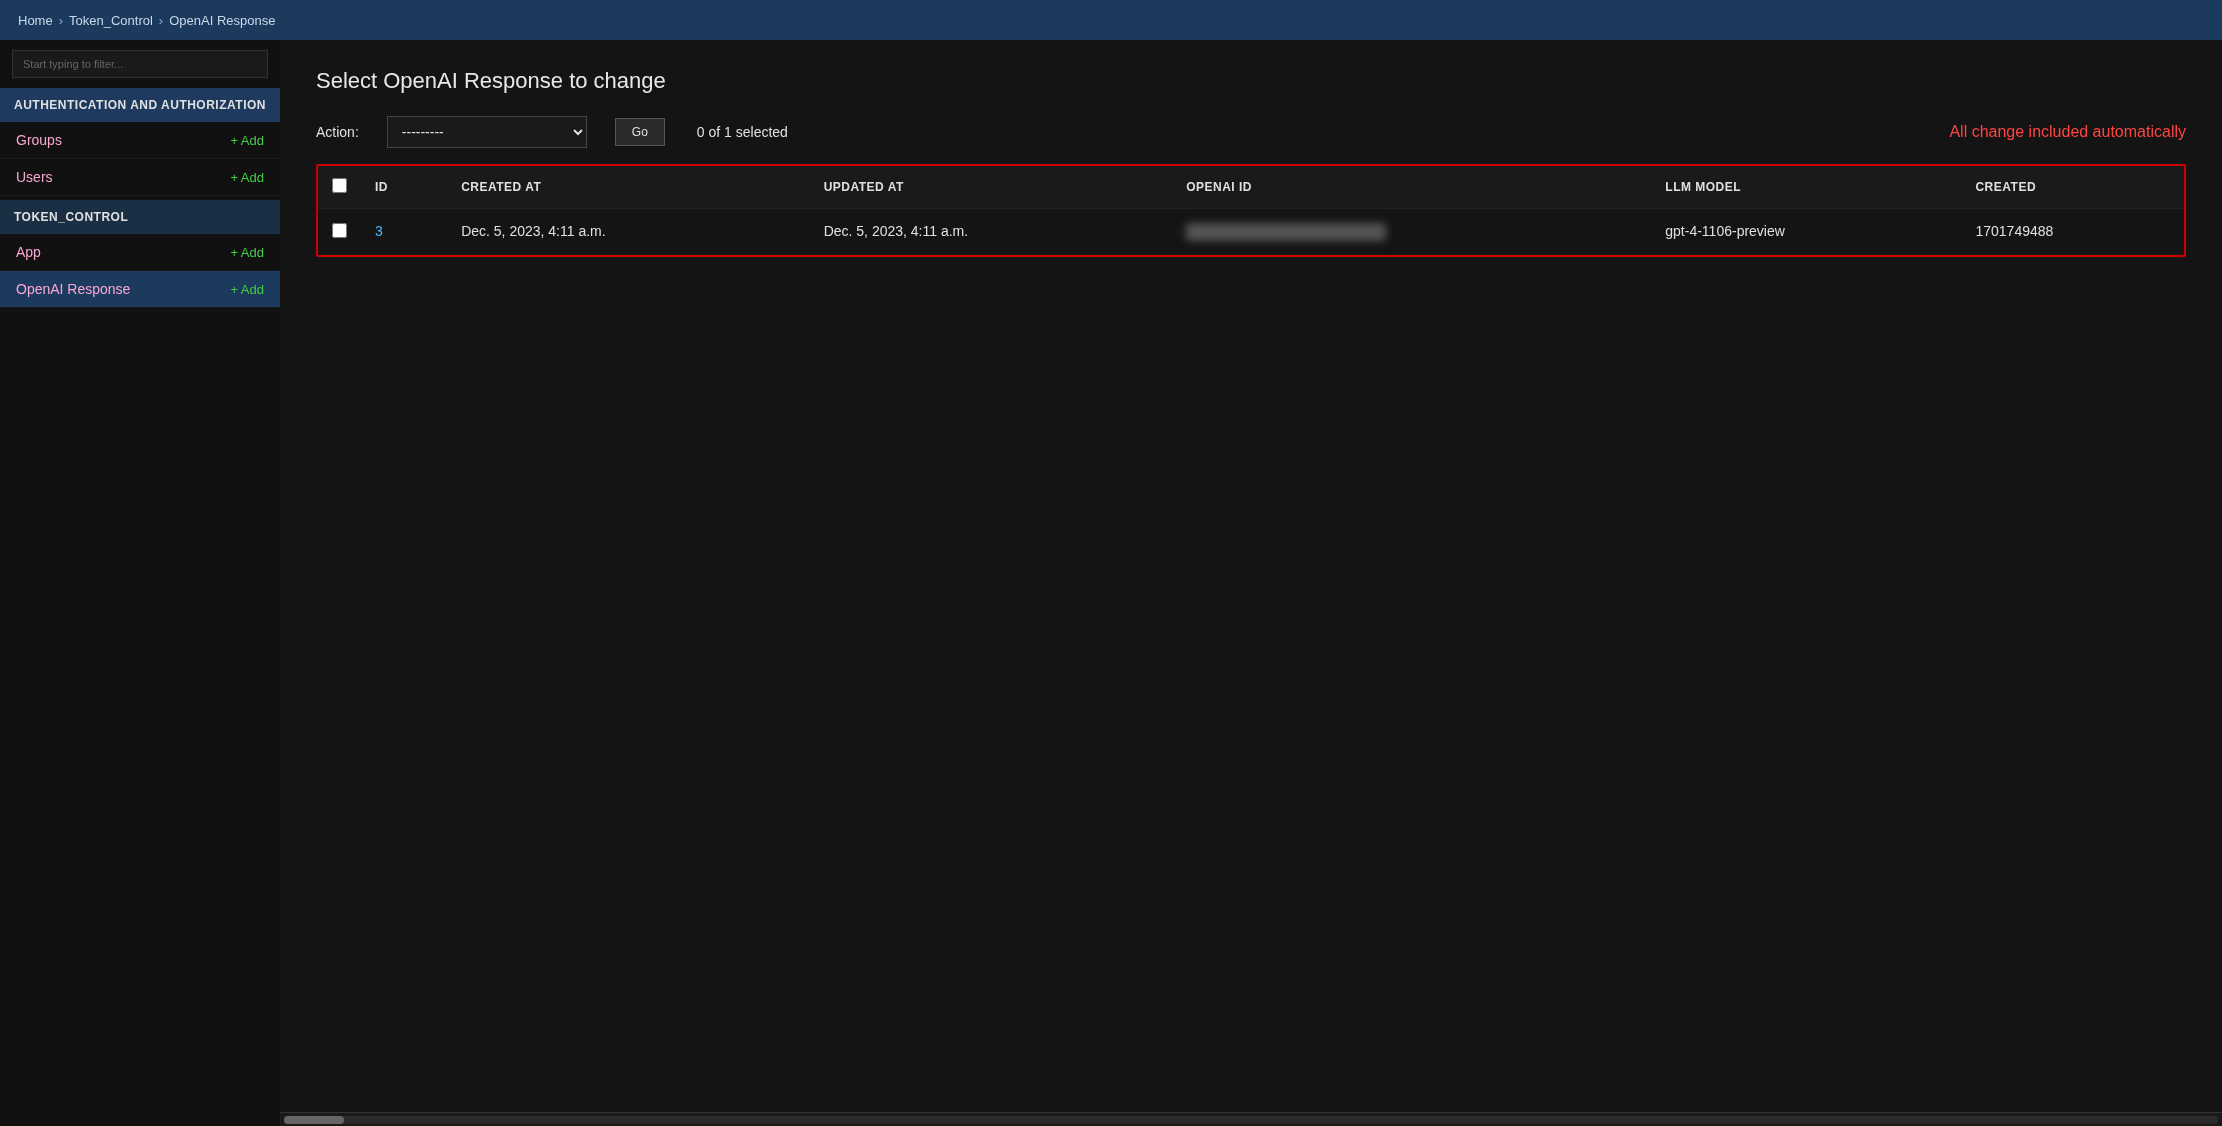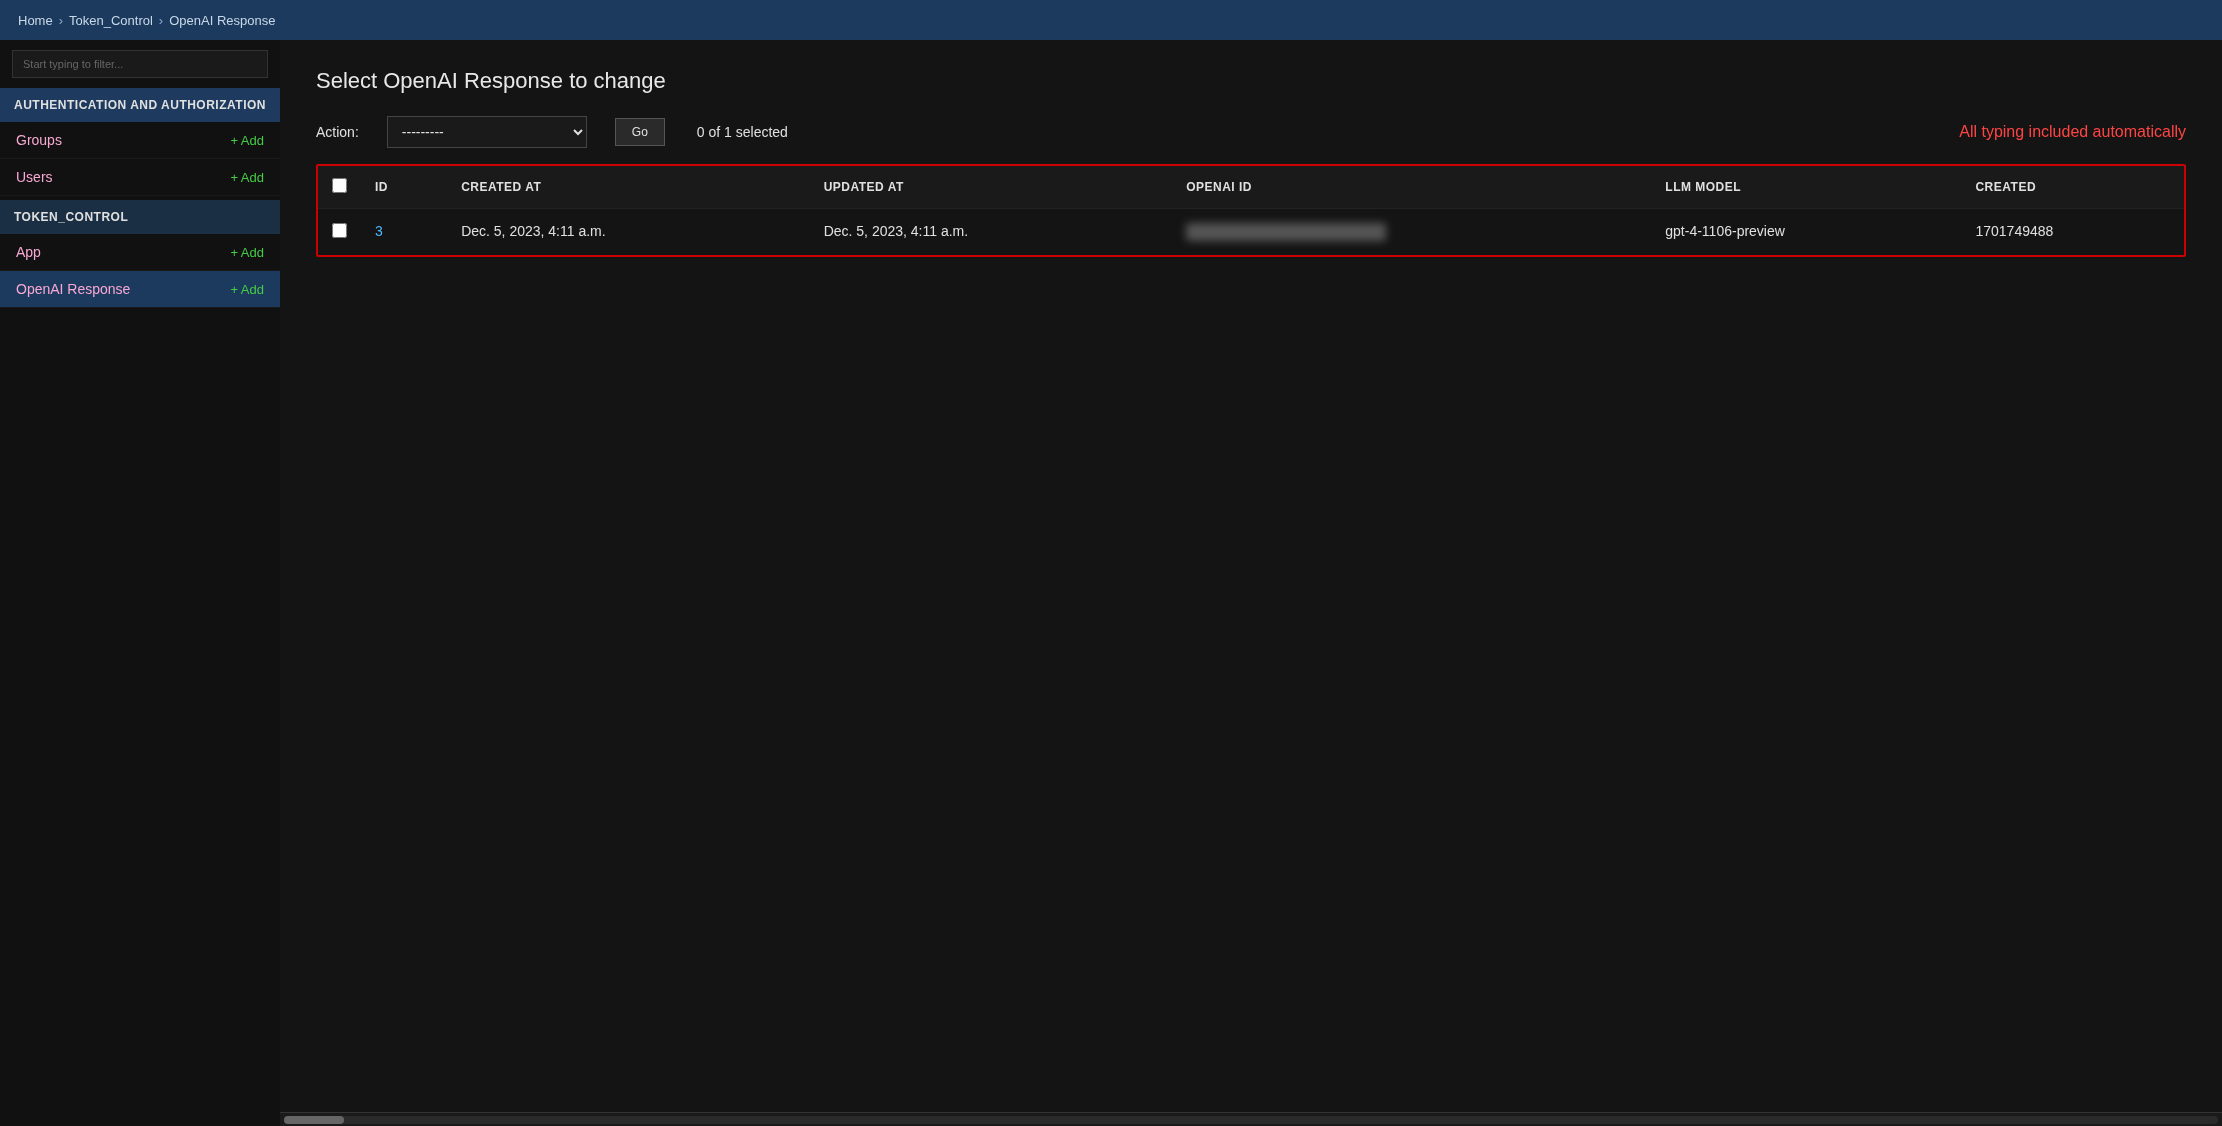--- a/index.html
+++ b/index.html
@@ -310,21 +310,21 @@
 
       <h1 class="page-title">Select OpenAI Response to change</h1>
 
       <div class="action-bar">
         <span class="action-label">Action:</span>
         <select class="action-select">
           <option>---------</option>
         </select>
         <button class="action-go-btn">Go</button>
         <span class="selected-count">0 of 1 selected</span>
-        <span class="auto-fields-notice">All typing included automatically</span>
+        <span class="auto-fields-notice">All change included automatically</span>
       </div>
 
       <div class="data-table-wrapper">
         <table class="data-table">
           <thead>
             <tr>
               <th>
                 <input type="checkbox" style="">
               </th>
               <th>ID</th>

